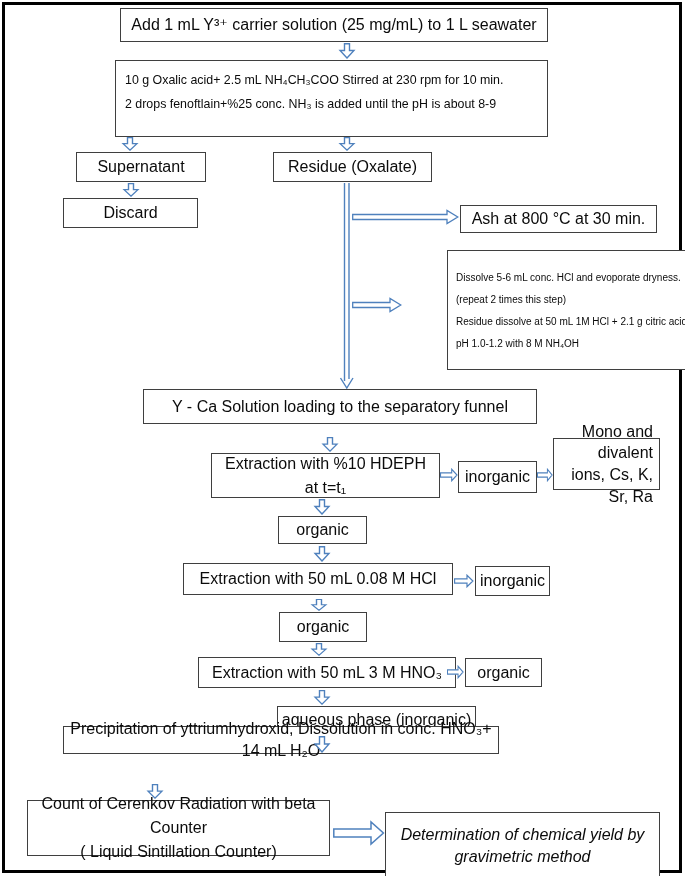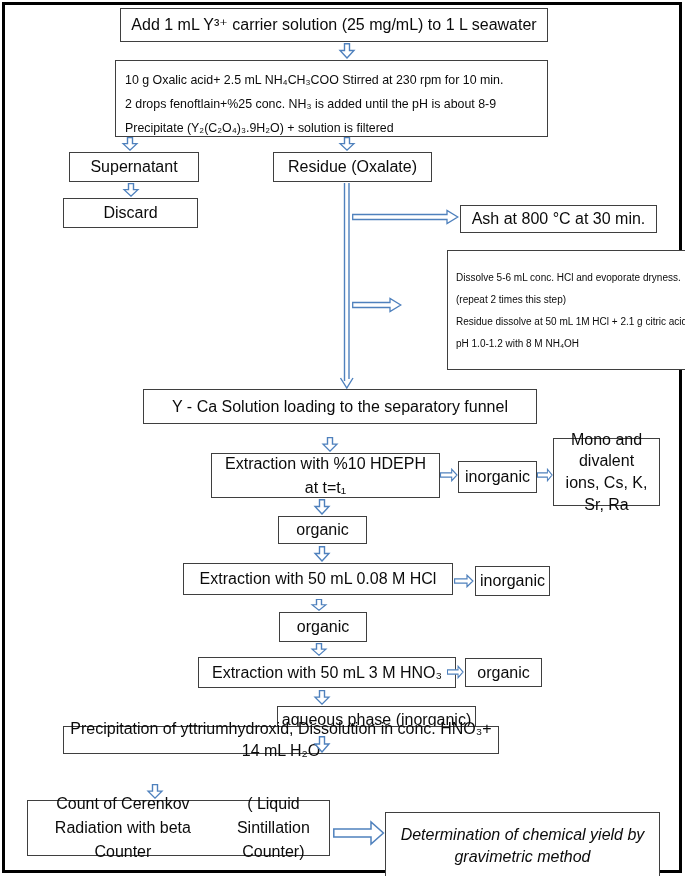--- a/index.html
+++ b/index.html
@@ -29,24 +29,23 @@
 <body>
 
 <div class="canvas">
   <div class="frame"></div>
 
   <div class="box" style="left:120px;top:8px;width:428px;height:34px;">Add 1 mL Y³⁺ carrier solution (25 mg/mL) to 1 L seawater</div>
 
   <div class="box block oxalic nowrap" style="left:115px;top:60px;width:433px;height:77px;">
     <div>10 g Oxalic acid+ 2.5 mL NH₄CH₃COO Stirred at 230 rpm for 10 min.</div>
     <div>2 drops fenoftlain+%25 conc. NH₃ is added until the pH is about 8-9</div>
-    <div>Precipitate (Y₂(C₂O₄)₃.9H₂O) + solution is filtered</div>
   </div>
 
-  <div class="box" style="left:69px;top:152px;width:130px;height:30px;">Supernatant</div>
+  <div class="box" style="left:76px;top:152px;width:130px;height:30px;">Supernatant</div>
 
   <div class="box" style="left:63px;top:198px;width:135px;height:30px;">Discard</div>
 
   <div class="box" style="left:273px;top:152px;width:159px;height:30px;">Residue (Oxalate)</div>
 
   <div class="box" style="left:460px;top:205px;width:197px;height:28px;">Ash at 800 °C at 30 min.</div>
 
   <div class="box block dissolve" style="left:403px;top:250px;width:257px;height:120px;">
     <div>Dissolve 5-6 mL conc. HCl and evoporate dryness.</div>
     <div>(repeat 2 times this step)</div>
@@ -55,39 +54,39 @@
 
   <div class="box topline" style="left:143px;top:389px;width:394px;height:35px;">Y - Ca Solution loading to the separatory funnel</div>
 
   <div class="box multi" style="left:211px;top:453px;width:229px;height:45px;flex-direction:column;">
     <div>Extraction with %10 HDEPH</div>
     <div>at t=t₁</div>
   </div>
 
   <div class="box" style="left:458px;top:461px;width:79px;height:32px;">inorganic</div>
 
-  <div class="box" style="left:553px;top:438px;width:107px;height:68px;padding:0 6px;">Mono and divalent ions, Cs, K, Sr, Ra</div>
+  <div class="box" style="left:553px;top:438px;width:107px;height:52px;padding:0 6px;text-align:right;">Mono and divalent ions, Cs, K, Sr, Ra</div>
 
   <div class="box" style="left:278px;top:516px;width:89px;height:28px;">organic</div>
 
   <div class="box" style="left:183px;top:563px;width:270px;height:32px;">Extraction with 50 mL 0.08 M HCl</div>
 
   <div class="box" style="left:475px;top:566px;width:75px;height:30px;">inorganic</div>
 
   <div class="box" style="left:279px;top:612px;width:88px;height:30px;">organic</div>
 
   <div class="box" style="left:198px;top:657px;width:258px;height:31px;">Extraction with 50 mL 3 M HNO₃</div>
 
   <div class="box" style="left:465px;top:658px;width:77px;height:29px;">organic</div>
 
   <div class="box" style="left:229px;top:706px;width:199px;height:28px;margin-left:48px;">aqueous phase (inorganic)</div>
 
   <div class="box" style="left:63px;top:726px;width:436px;height:28px;">Precipitation of yttriumhydroxid, Dissolution in conc. HNO₃+ 14 mL H₂O</div>
 
-  <div class="box multi" style="left:27px;top:800px;width:303px;height:56px;flex-direction:row;">
+  <div class="box multi" style="left:27px;top:800px;width:303px;height:56px;flex-direction:column;">
     <div>Count of Cerenkov Radiation with beta Counter</div>
     <div>( Liquid Sintillation Counter)</div>
   </div>
 
   <div class="box" style="left:385px;top:812px;width:275px;height:67px;padding:0 14px;font-style:italic;">Determination of chemical yield by gravimetric method</div>
 
   <div class="arr" style="left:338px;top:43px;">
     <svg width="18" height="16" viewBox="0 0 18 17" preserveAspectRatio="none">
         <polygon points="6.5,0.8 11.5,0.8 11.5,8 16,8 9,16 2,8 6.5,8" fill="#fff" stroke="#4f81bd" stroke-width="1.4"></polygon>
       </svg>

